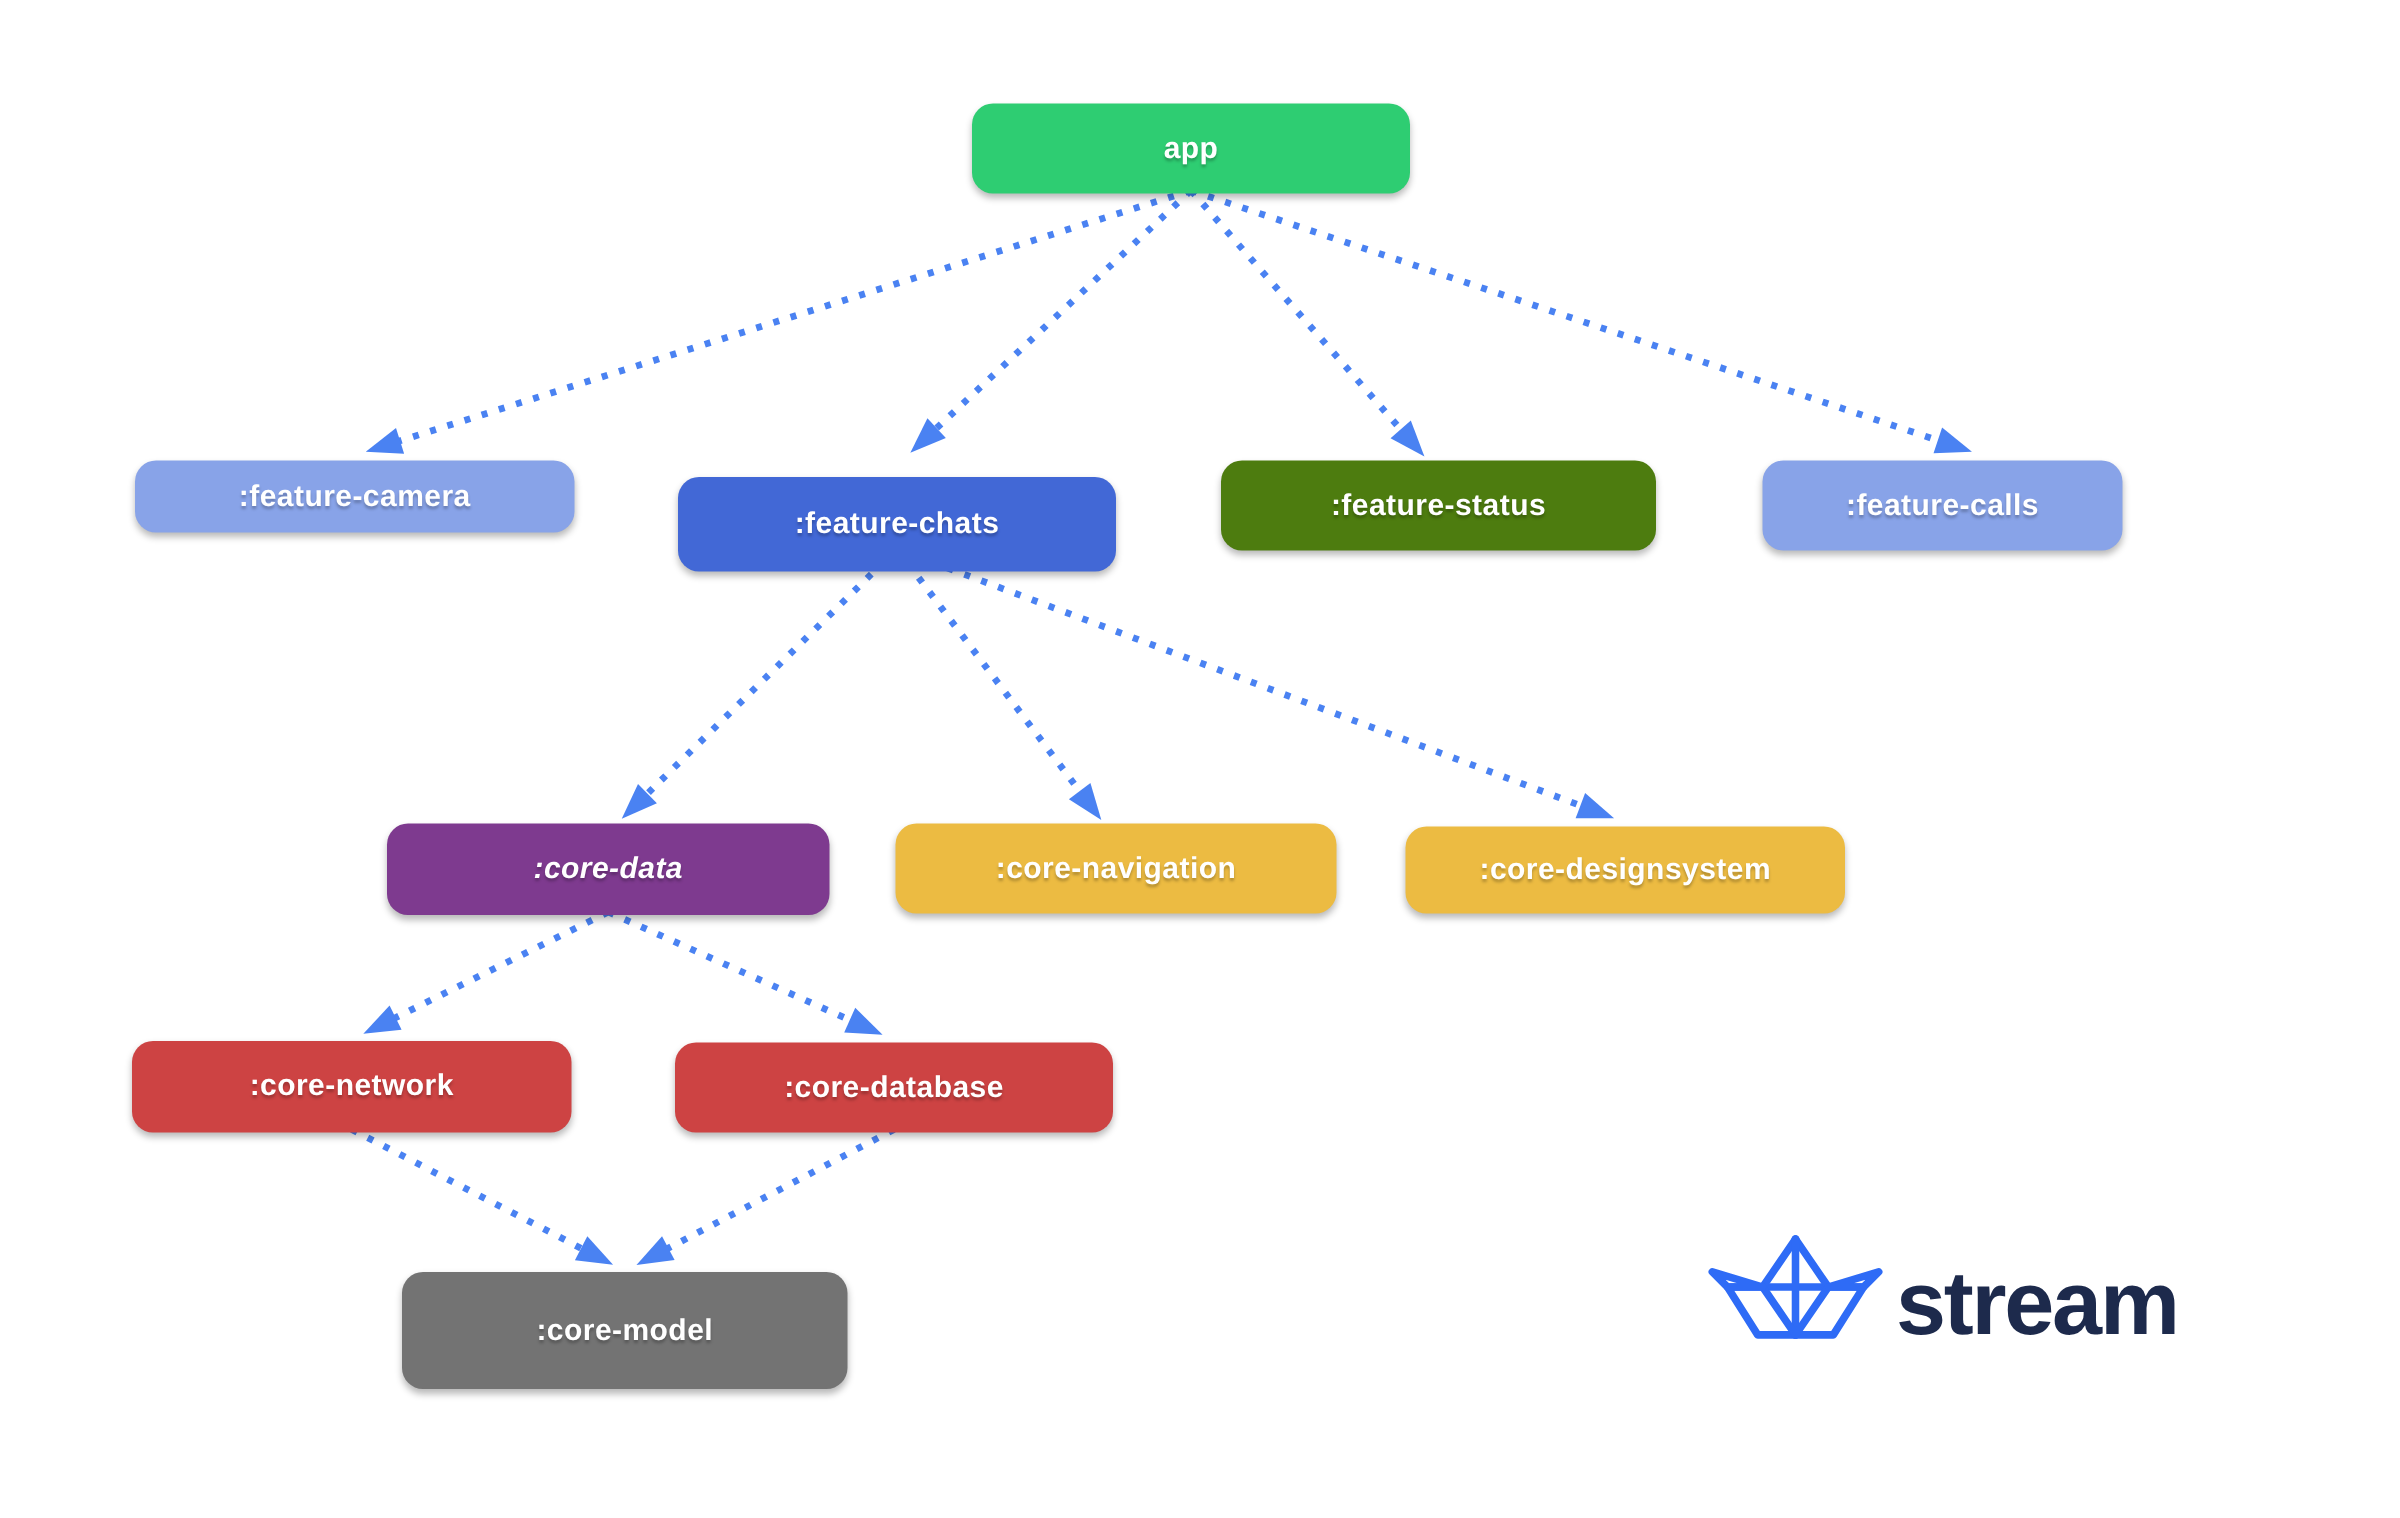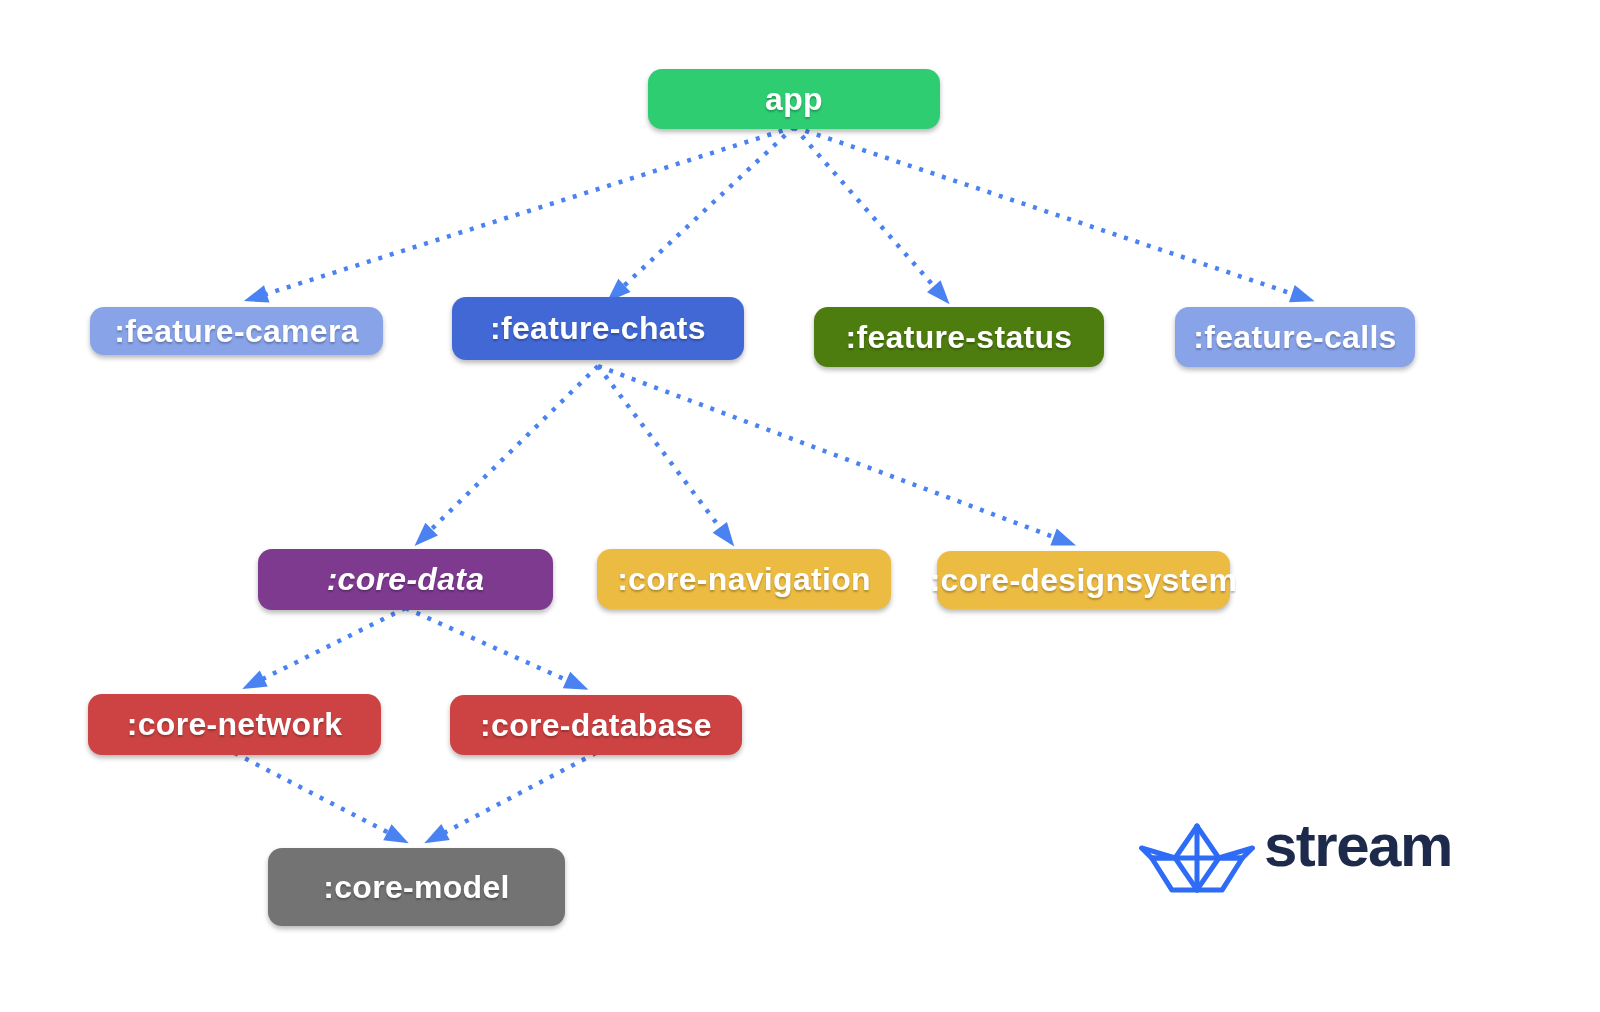--- a/index.html
+++ b/index.html
@@ -26,31 +26,31 @@
     display: flex;
     align-items: center;
     justify-content: center;
     border-radius: 14px;
     box-shadow: 0 3px 5px rgba(0,0,0,0.28);
     box-sizing: border-box;
   }
   .node-label {
     color: #ffffff;
     font-weight: 700;
-    font-size: 32px;
+    font-size: 20px;
     letter-spacing: 0.3px;
     text-shadow: 0 2px 2px rgba(0,0,0,0.25);
     white-space: nowrap;
   }
   #logo {
     position: absolute;
     left: 1138px;
     top: 816px;
     display: flex;
-    align-items: flex-start;
+    align-items: flex-end;
     gap: 8px;
   }
   #logo-wordmark {
     font-size: 60px;
     font-weight: 600;
     letter-spacing: -1.5px;
     line-height: 1;
     padding-bottom: 6px;
   }
 </style>
@@ -80,21 +80,21 @@
       </g>
   </svg>
 
   <div id="nodes-layer">
       <div class="node" style="left: 648px; top: 69px; width: 292px; height: 60px; background: rgb(46, 205, 114);">
         <span class="node-label">app</span>
       </div>
       <div class="node" style="left: 90px; top: 307px; width: 293px; height: 48px; background: rgb(136, 163, 232);">
         <span class="node-label">:feature-camera</span>
       </div>
-      <div class="node" style="left: 452px; top: 297px; width: 292px; height: 63px; background: rgb(66, 104, 214);">
+      <div class="node" style="left: 452px; top: 318px; width: 292px; height: 63px; background: rgb(66, 104, 214);">
         <span class="node-label">:feature-chats</span>
       </div>
       <div class="node" style="left: 814px; top: 307px; width: 290px; height: 60px; background: #4d7c0f;">
         <span class="node-label">:feature-status</span>
       </div>
       <div class="node" style="left: 1175px; top: 307px; width: 240px; height: 60px; background: rgb(136, 163, 232);">
         <span class="node-label">:feature-calls</span>
       </div>
       <div class="node" style="left: 258px; top: 549px; width: 295px; height: 61px; background: rgb(126, 58, 143); font-style: italic;">
         <span class="node-label">:core-data</span>

